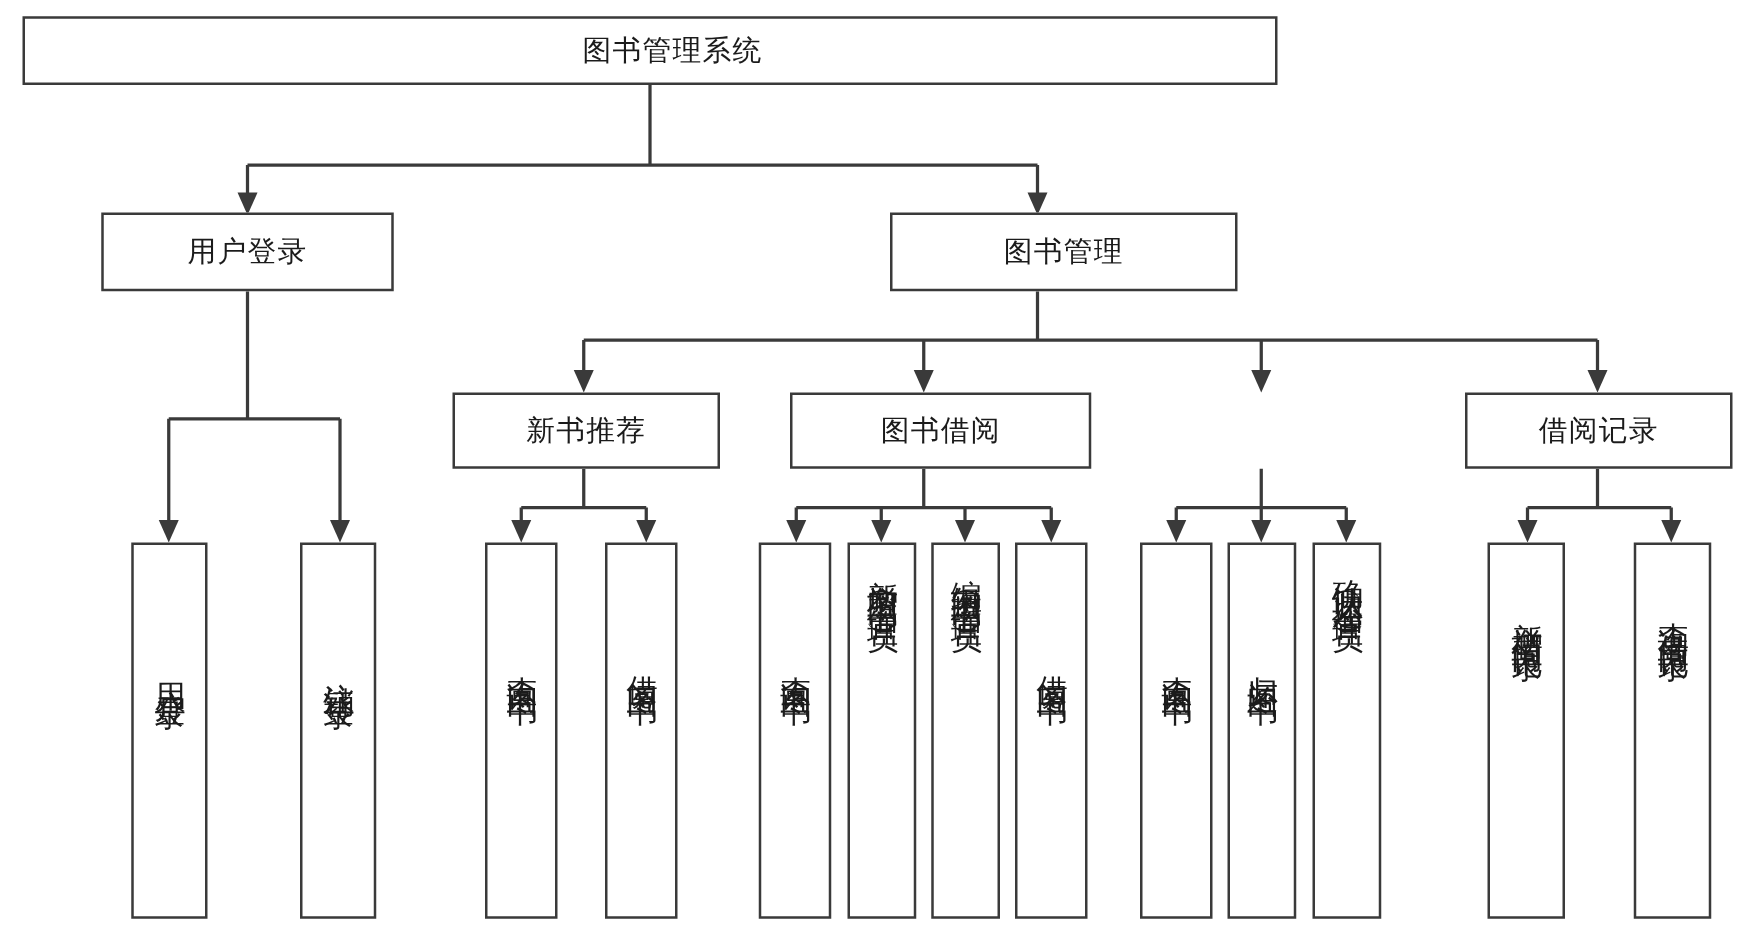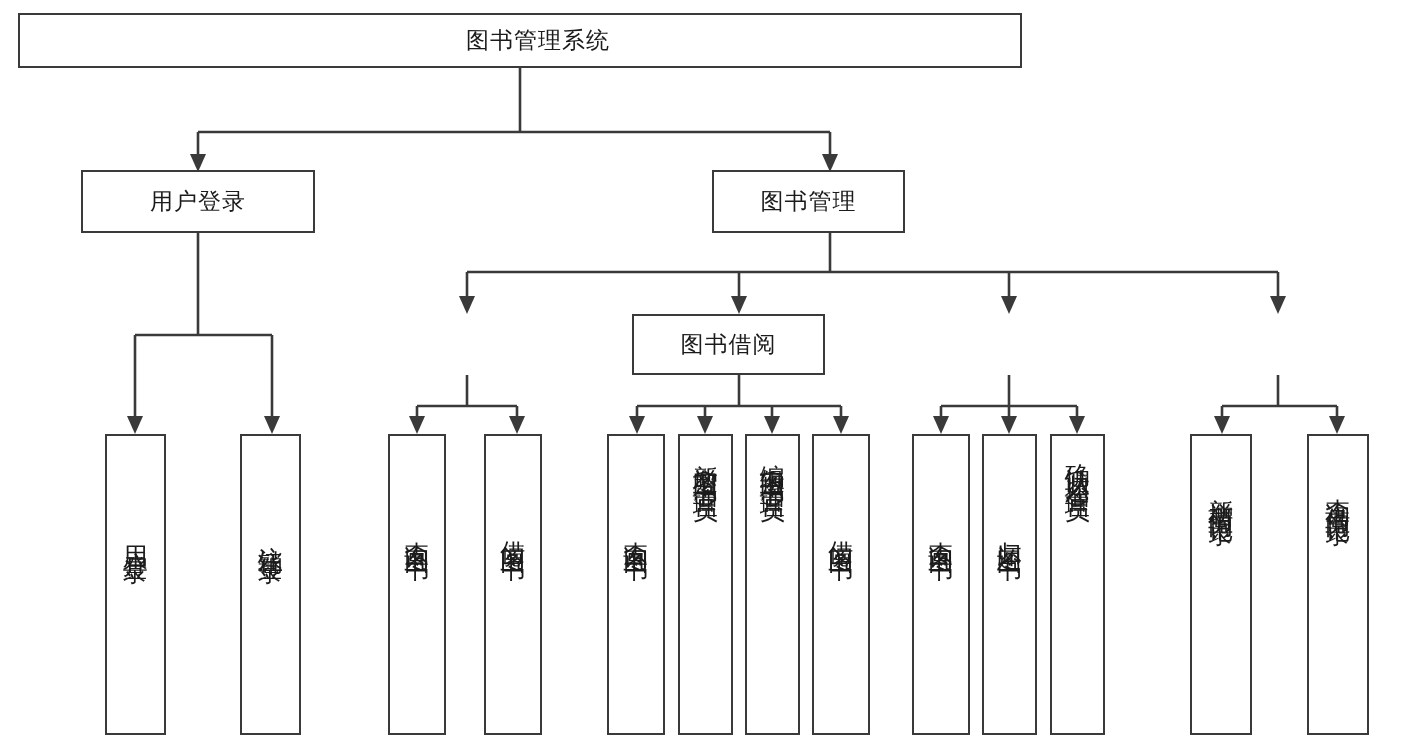--- a/index.html
+++ b/index.html
@@ -130,26 +130,32 @@
     <polygon points="1329,416 1345,416 1337,434"></polygon>
   </svg>
 
   <div class="node horiz root" style="left:18px;top:13px;width:1004px;height:55px;padding-left:36px;">
     <span class="lbl">图书管理系统</span>
   </div>
 
   <div class="node horiz" style="left:81px;top:170px;width:234px;height:63px;">
     <span class="lbl">用户登录</span>
   </div>
-  <div class="node horiz" style="left:712px;top:170px;width:193px;height:63px;">
+  <div class="node horiz" style="left:712px;top:170px;width:278px;height:63px;">
     <span class="lbl">图书管理</span>
   </div>
 
-  <div class="node horiz" style="left:632px;top:314px;width:193px;height:61px;">
+  <div class="node horiz" style="left:362px;top:314px;width:214px;height:61px;">
+    <span class="lbl">新书推荐</span>
+  </div>
+  <div class="node horiz" style="left:632px;top:314px;width:241px;height:61px;">
     <span class="lbl">图书借阅</span>
+  </div>
+  <div class="node horiz" style="left:1172px;top:314px;width:214px;height:61px;">
+    <span class="lbl">借阅记录</span>
   </div>
 
   <div class="node vert" style="left:105px;top:434px;width:61px;height:301px;padding-top:90px;">
     <span class="lbl">用户登录</span>
   </div>
   <div class="node vert" style="left:240px;top:434px;width:61px;height:301px;padding-top:90px;">
     <span class="lbl">注销登录</span>
   </div>
 
   <div class="node vert" style="left:388px;top:434px;width:58px;height:301px;padding-top:85px;">

